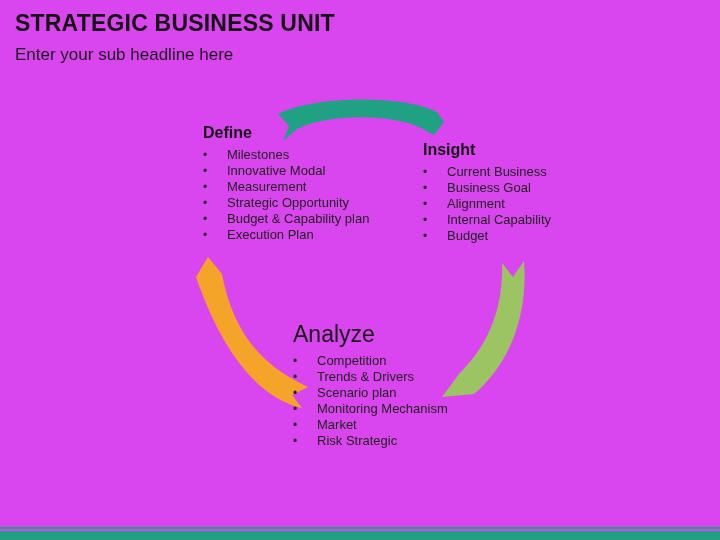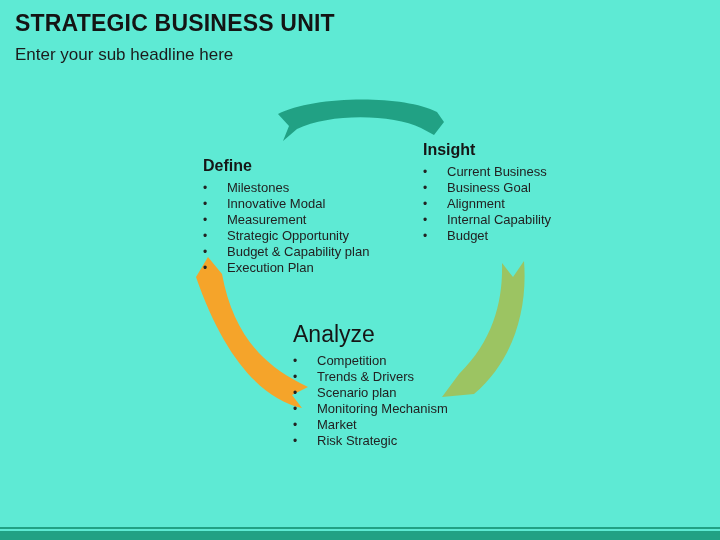--- a/index.html
+++ b/index.html
@@ -1,19 +1,19 @@
 <!DOCTYPE html>
 <html><head>
 <meta charset="utf-8">
 <style>
   html,body{margin:0;padding:0;background:#ffffff;}
   .slide{
     position:relative;
     width:720px;height:540px;
-    background:#5eead4;
+    background:#d946ef;
     overflow:hidden;
     font-family:"Liberation Sans", sans-serif;
     color:#1c1c1c;
   }
   .slide-title{
     position:absolute;left:15px;top:10px;
     font-size:23px;font-weight:700;color:#141414;
     letter-spacing:.2px;white-space:nowrap;
   }
   .slide-subtitle{
@@ -29,21 +29,21 @@
   }
   .section.analyze .section-heading{font-weight:400;font-size:23px;}
   .bullet-list{list-style:none;margin:0;padding:0;}
   .bullet-list li{
     display:flex;align-items:flex-start;
     font-size:13px;line-height:16px;color:#222222;
   }
   .dot{flex:0 0 24px;width:24px;text-align:left;}
   .dot::before{content:"\2022";font-size:12px;}
   .txt{display:block;}
-  .section.define{left:203px;top:124px;width:168px;margin-top:33px;}
+  .section.define{left:203px;top:124px;width:168px;}
   .section.insight{left:423px;top:141px;width:162px;}
   .section.analyze{left:293px;top:321px;width:186px;}
 </style>
 </head>
 <body>
 
 <div class="slide">
 
   <div class="slide-title">STRATEGIC BUSINESS UNIT</div>
   <div class="slide-subtitle">Enter your sub headline here</div>

